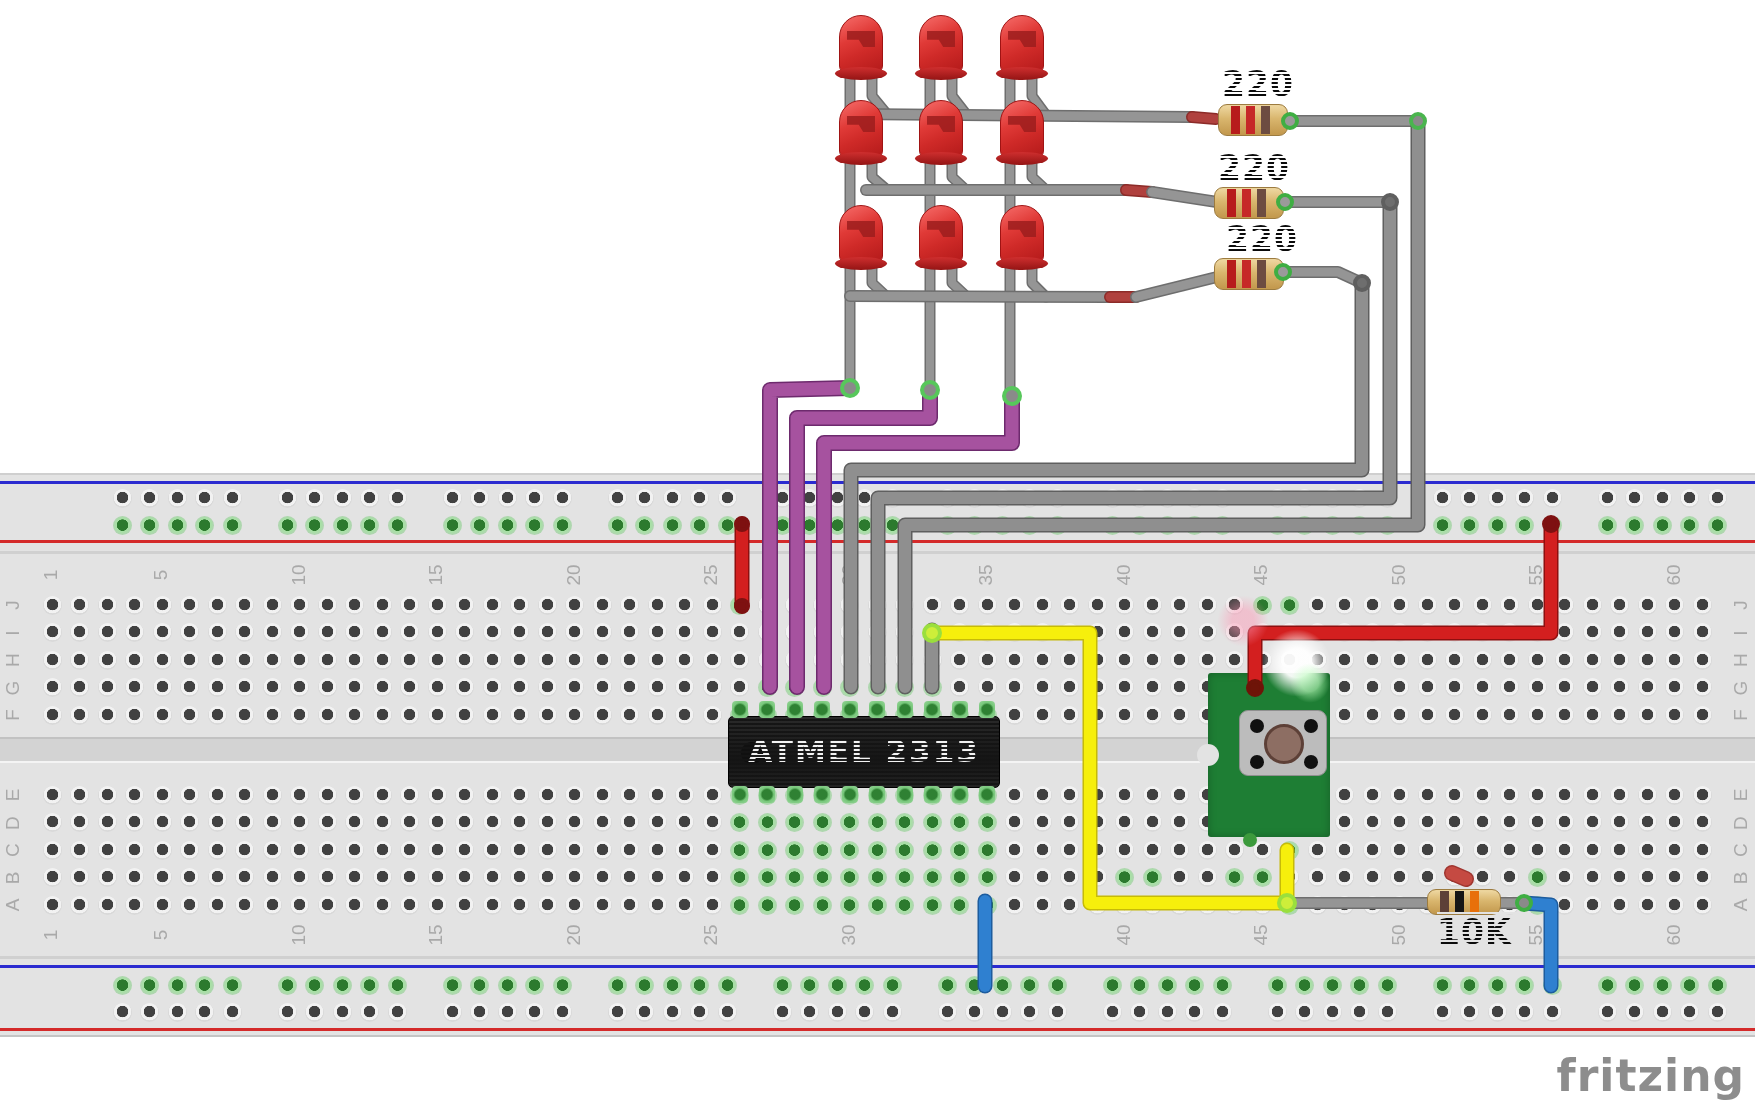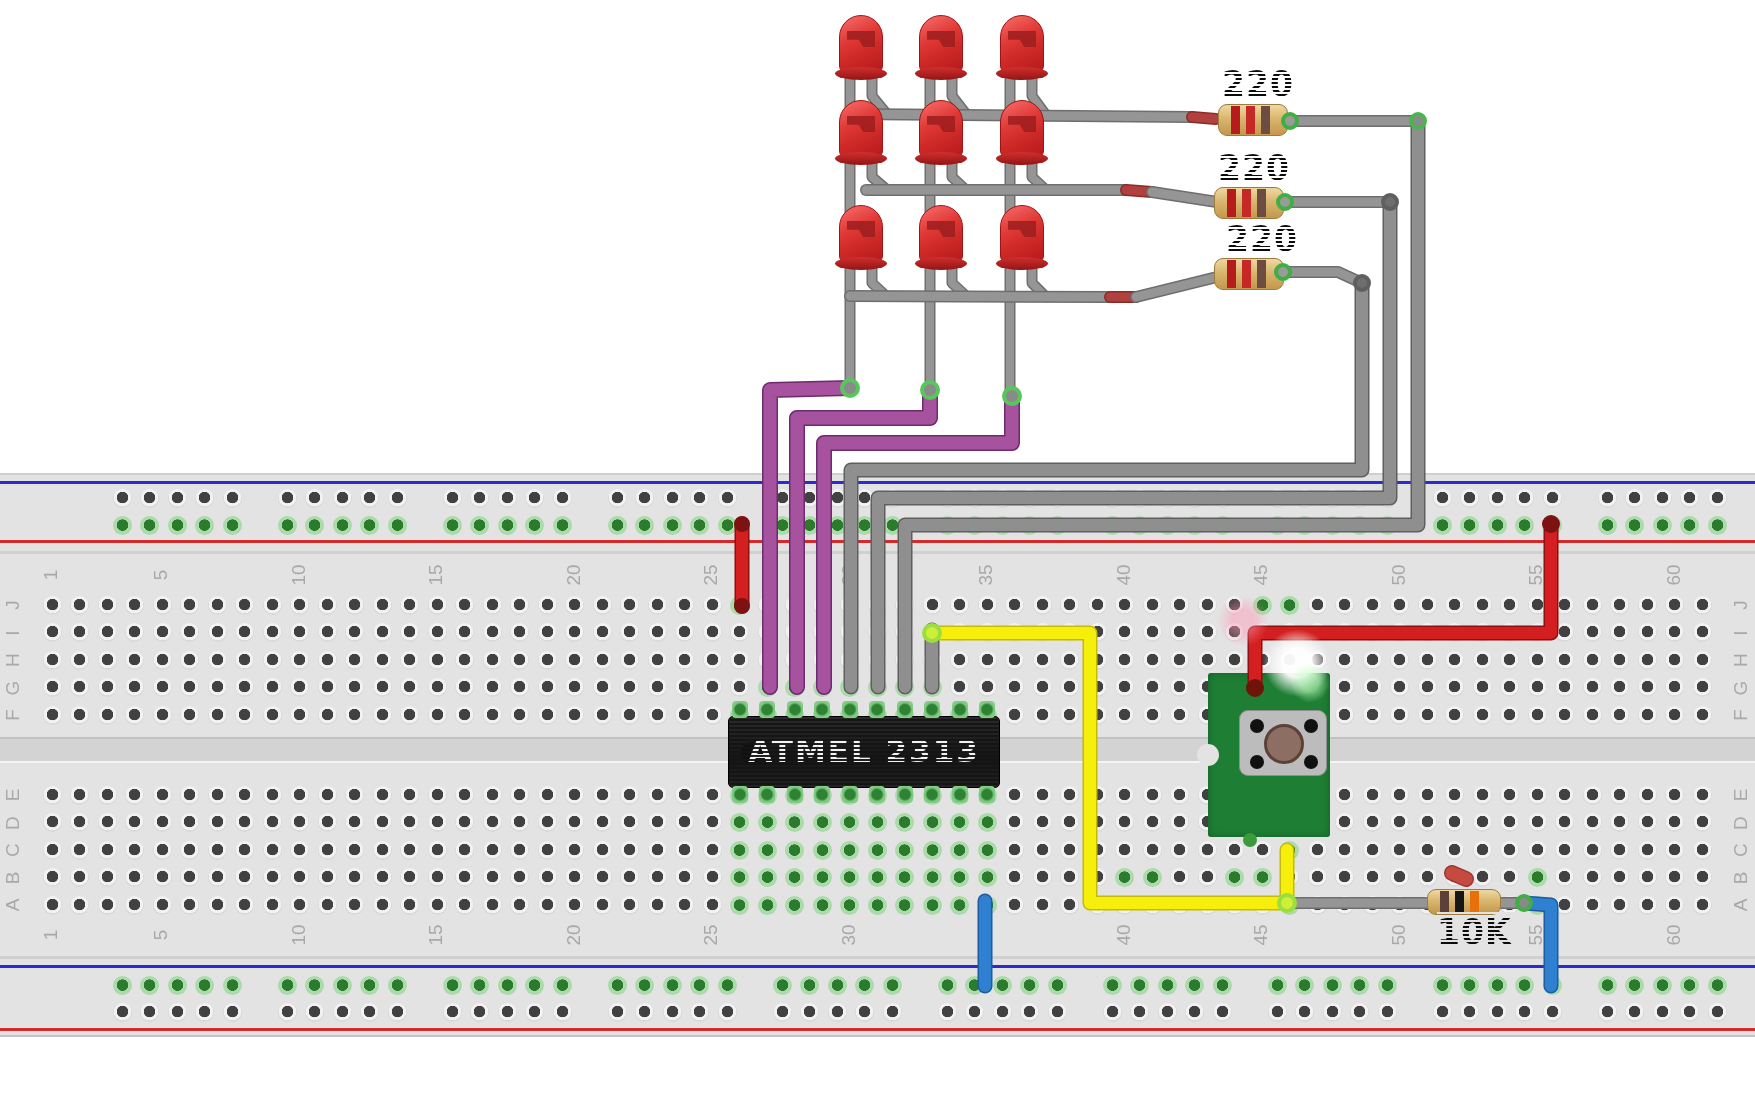--- a/index.html
+++ b/index.html
@@ -1121,13 +1121,14 @@
       <div class="abs" style="position: absolute; left: 1437px; top: 912px; width: 90px; height: 40px;">
         <div class="wirelabel" style="position: absolute; left: 0px; top: 0px;">10K</div>
         <div class="scan" style="background: repeating-linear-gradient(0deg, rgba(0, 0, 0, 0) 0px, rgba(0, 0, 0, 0) 2.5px, rgb(227, 227, 227) 2.5px, rgb(227, 227, 227) 4px);"></div>
       </div>
     </div>
   <div id="glows">
       <div class="glow" style="position: absolute; left: 1263px; top: 629px; width: 68px; height: 68px; background: radial-gradient(circle, rgba(255, 255, 255, 0.95) 0px, rgba(255, 255, 255, 0.95) 30%, rgba(255, 255, 255, 0) 70%);"></div>
       <div class="glow" style="position: absolute; left: 1217px; top: 595px; width: 52px; height: 52px; background: radial-gradient(circle, rgba(255, 150, 180, 0.45) 0px, rgba(255, 150, 180, 0.45) 30%, rgba(255, 255, 255, 0) 70%);"></div>
       <div class="glow" style="position: absolute; left: 1290px; top: 663px; width: 40px; height: 40px; background: radial-gradient(circle, rgba(190, 255, 190, 0.55) 0px, rgba(190, 255, 190, 0.55) 30%, rgba(255, 255, 255, 0) 70%);"></div>
     </div>
+  <div id="logo">fritzing</div>
 </div>
 
 </body></html>

